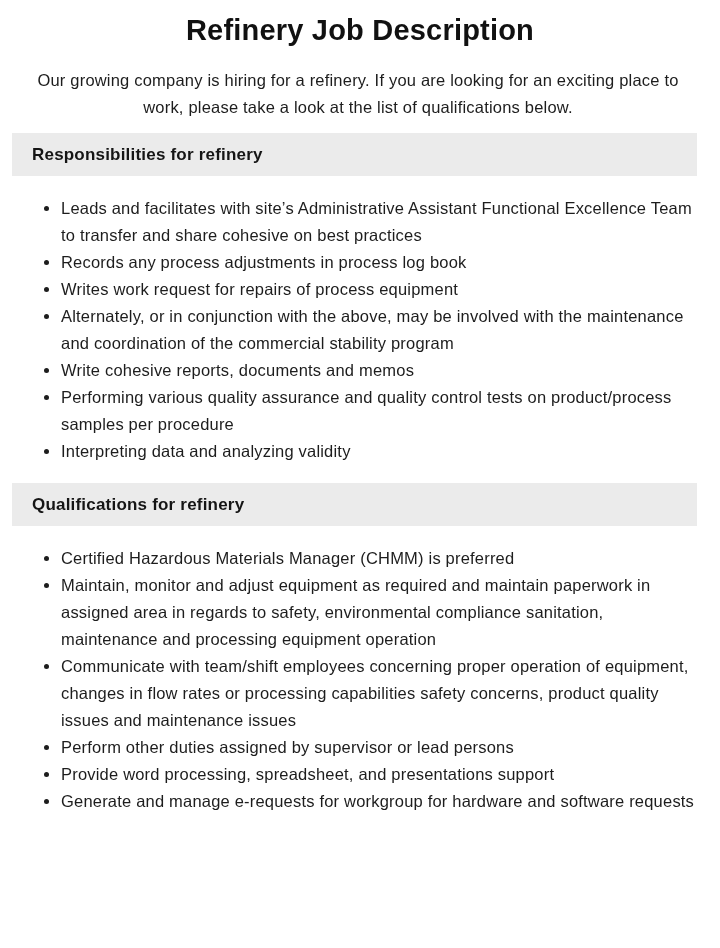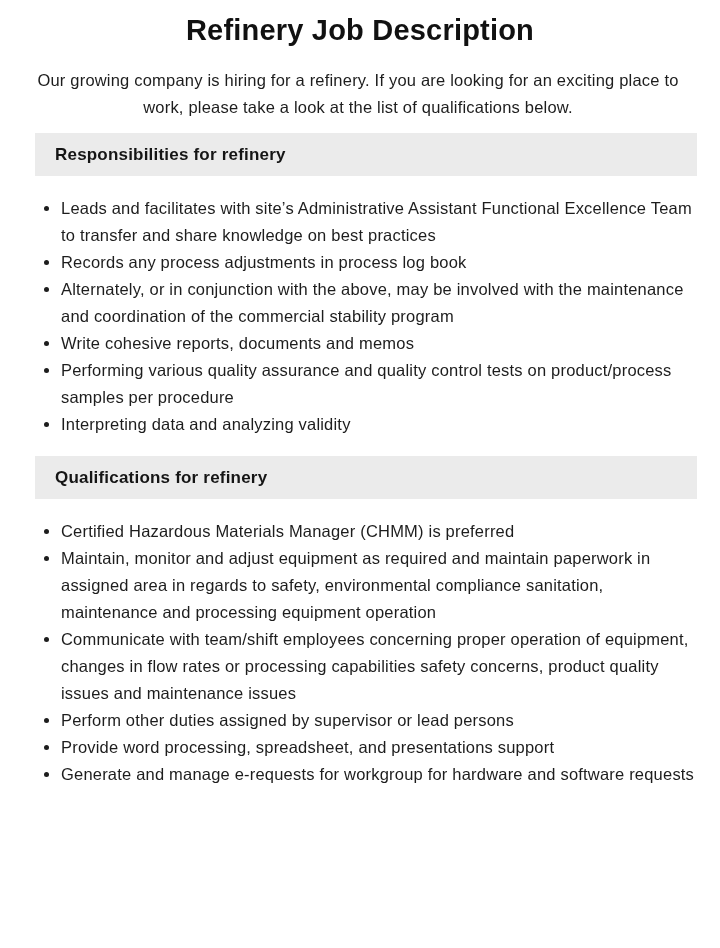--- a/index.html
+++ b/index.html
@@ -24,21 +24,21 @@
 
   p.intro {
     margin: 17px 24px 0 20px;
     font-size: 16.5px;
     line-height: 27px;
     letter-spacing: 0.2px;
     text-align: center;
   }
 
   .section-bar {
-    margin: 12px 23px 0 35px;
+    margin: 12px 23px 0 12px;
     height: 43px;
     background: #ebebeb;
     display: flex;
     align-items: center;
     padding-left: 20px;
   }
   .section-bar .section-heading {
     font-size: 17px;
     font-weight: 700;
     letter-spacing: 0.2px;
@@ -74,22 +74,23 @@
 
   <h1 class="doc-title">Refinery Job Description</h1>
 
   <p class="intro">Our growing company is hiring for a refinery. If you are looking for an exciting place to work, please take a look at the list of qualifications below.</p>
 
   <div class="section-bar">
     <span class="section-heading">Responsibilities for refinery</span>
   </div>
 
   <ul class="bullet-list">
-    <li>Leads and facilitates with site’s Administrative Assistant Functional Excellence Team to transfer and share knowledge on best practices</li>
+    <li>Leads and facilitates with site’s Administrative Assistant Functional Excellence Team to transfer and share cohesive on best practices</li>
     <li>Records any process adjustments in process log book</li>
+    <li>Writes work request for repairs of process equipment</li>
     <li>Alternately, or in conjunction with the above, may be involved with the maintenance and coordination of the commercial stability program</li>
     <li>Write cohesive reports, documents and memos</li>
     <li>Performing various quality assurance and quality control tests on product/process samples per procedure</li>
     <li>Interpreting data and analyzing validity</li>
   </ul>
 
   <div class="section-bar gap-before-bar">
     <span class="section-heading">Qualifications for refinery</span>
   </div>
 

